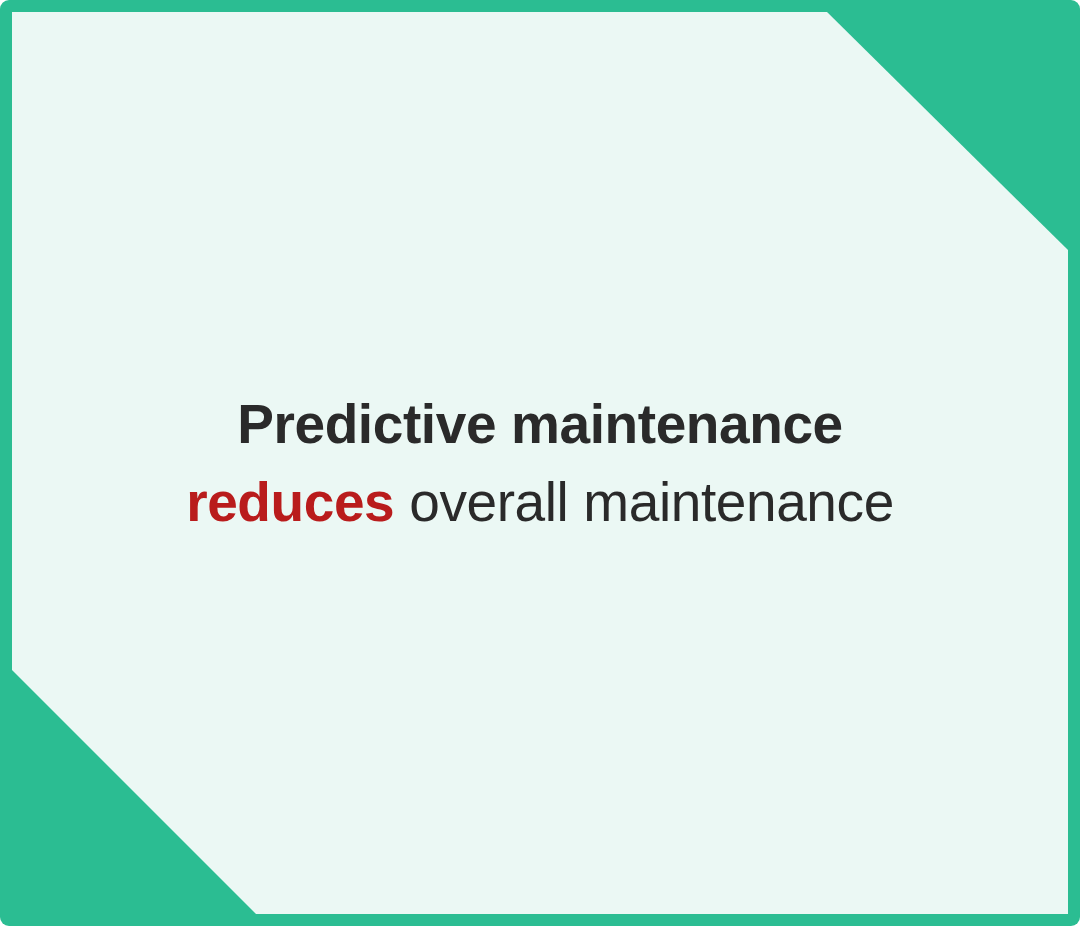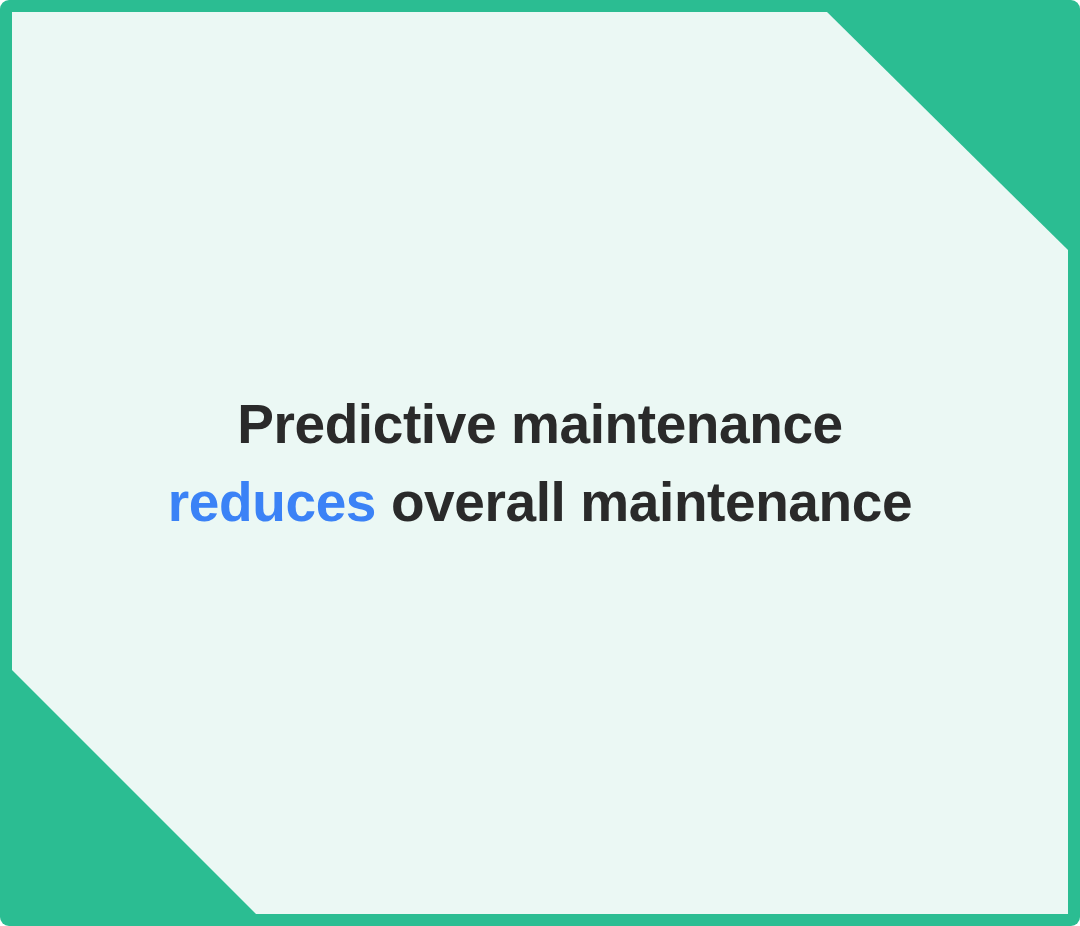--- a/index.html
+++ b/index.html
@@ -84,25 +84,25 @@
 
   .line {
     display: block;
     white-space: nowrap;
   }
 
   .t-bold {
     font-weight: 700;
   }
   .t-reg {
-    font-weight: 700;
+    font-weight: 400;
   }
   .t-accent {
     font-weight: 700;
-    color: #3b82f6;
+    color: #b91c1c;
   }
   .t-dark {
     color: #2a2a2a;
     margin-top: 16px;
   }
 </style>
 </head>
 <body>
 
 <div id="stat-card">

